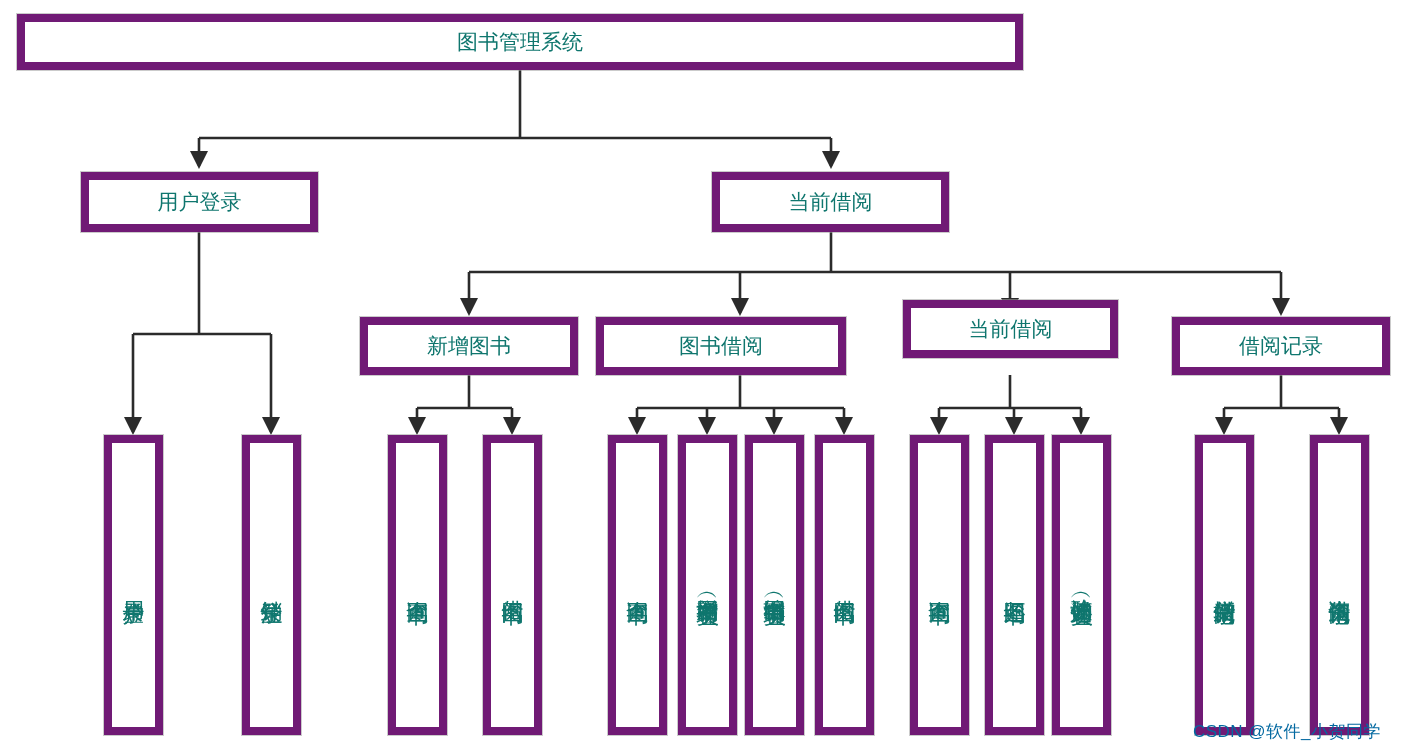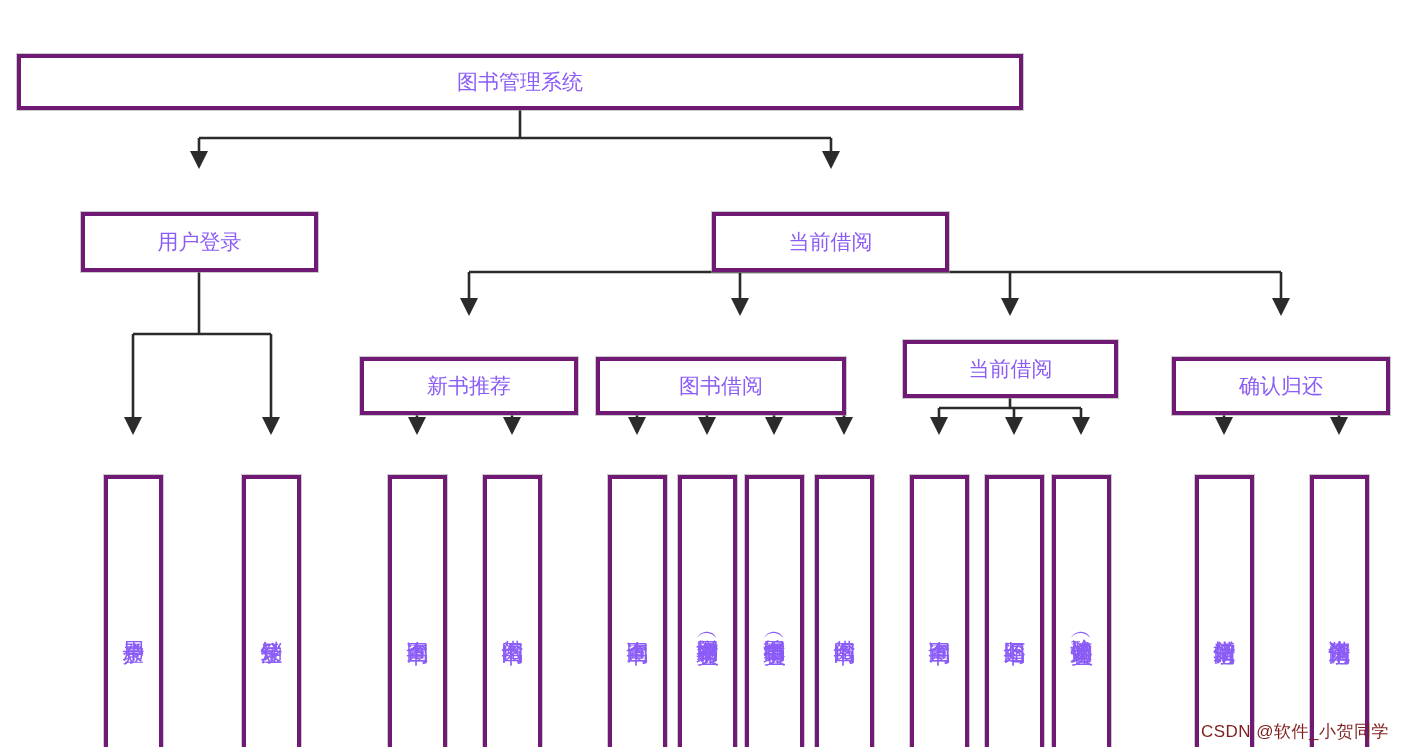--- a/index.html
+++ b/index.html
@@ -23,28 +23,27 @@
     left: 0;
     top: 0;
     width: 1405px;
     height: 747px;
     pointer-events: none;
   }
   .node {
     position: absolute;
     box-sizing: border-box;
     background: #ffffff;
-    border: 4px solid #701a75;
+    border: 8px solid #701a75;
     box-shadow: 0 0 0 1px rgba(160,160,160,0.55);
     display: flex;
     align-items: center;
     justify-content: center;
-    color: #8b5cf6;
+    color: #0f766e;
     z-index: 2;
-    margin-top: 40px;
   }
   .node .label {
     display: block;
     text-align: center;
     line-height: 1.25;
     white-space: nowrap;
   }
   
   .node.root {
     font-size: 21px;
@@ -62,24 +61,24 @@
     writing-mode: vertical-rl;
     text-orientation: upright;
     font-size: 22px;
     line-height: 1.08;
     letter-spacing: 1px;
     white-space: nowrap;
     max-height: 264px;
   }
   #watermark {
     position: absolute;
-    right: 16px;
+    right: 24px;
     bottom: 4px;
     font-size: 17px;
-    color: #7f1d1d;
+    color: #0369a1;
     letter-spacing: 0.5px;
     z-index: 5;
     white-space: nowrap;
   }
 </style>
 </head>
 <body>
 
 <div id="canvas">
 
@@ -138,30 +137,30 @@
   </div>
 
   <div class="node branch" style="left:81px; top:172px; width:237px; height:60px;">
     <span class="label">用户登录</span>
   </div>
   <div class="node branch" style="left:712px; top:172px; width:237px; height:60px;">
     <span class="label">当前借阅</span>
   </div>
 
   <div class="node branch" style="left:360px; top:317px; width:218px; height:58px;">
-    <span class="label">新书推荐</span>
+    <span class="label">新增图书</span>
   </div>
   <div class="node branch" style="left:596px; top:317px; width:250px; height:58px;">
     <span class="label">图书借阅</span>
   </div>
   <div class="node branch" style="left:903px; top:300px; width:215px; height:58px;">
     <span class="label">当前借阅</span>
   </div>
   <div class="node branch" style="left:1172px; top:317px; width:218px; height:58px;">
-    <span class="label">确认归还</span>
+    <span class="label">借阅记录</span>
   </div>
 
   <div class="node leaf" style="left:104px; top:435px; width:59px; height:300px;">
     <span class="label">用户登录</span>
   </div>
   <div class="node leaf" style="left:242px; top:435px; width:59px; height:300px;">
     <span class="label">注销登录</span>
   </div>
 
   <div class="node leaf" style="left:388px; top:435px; width:59px; height:300px;">

